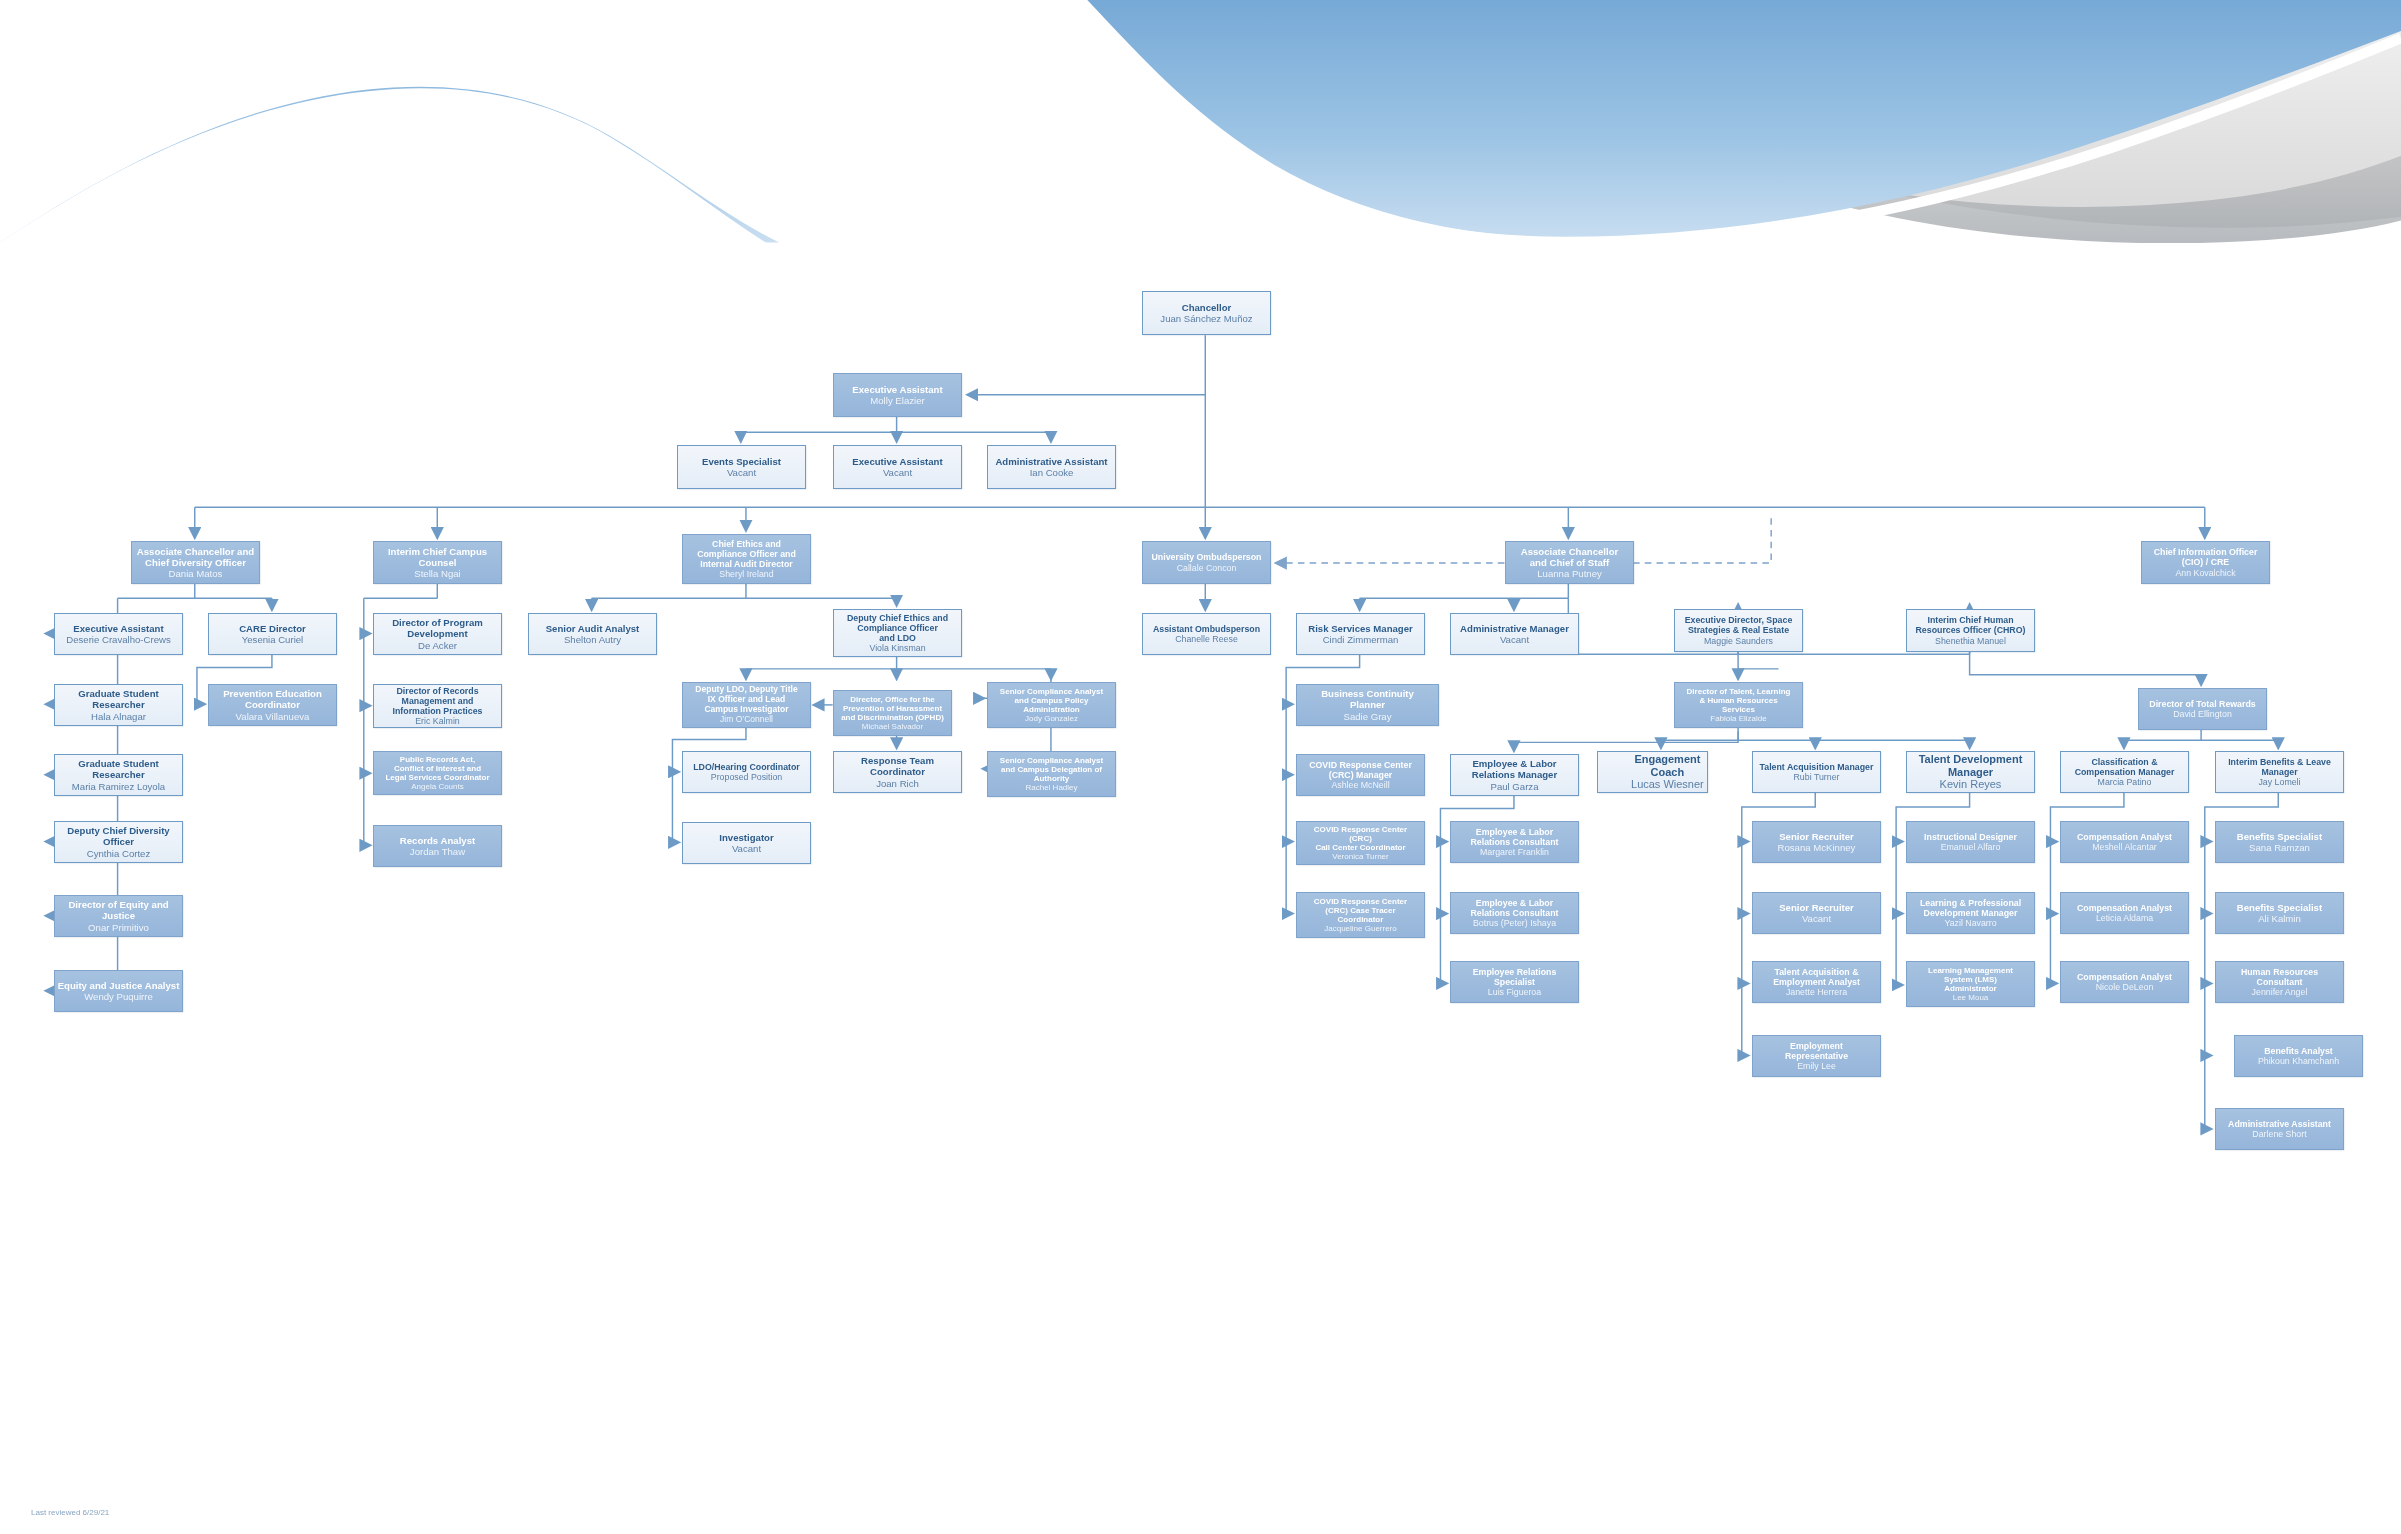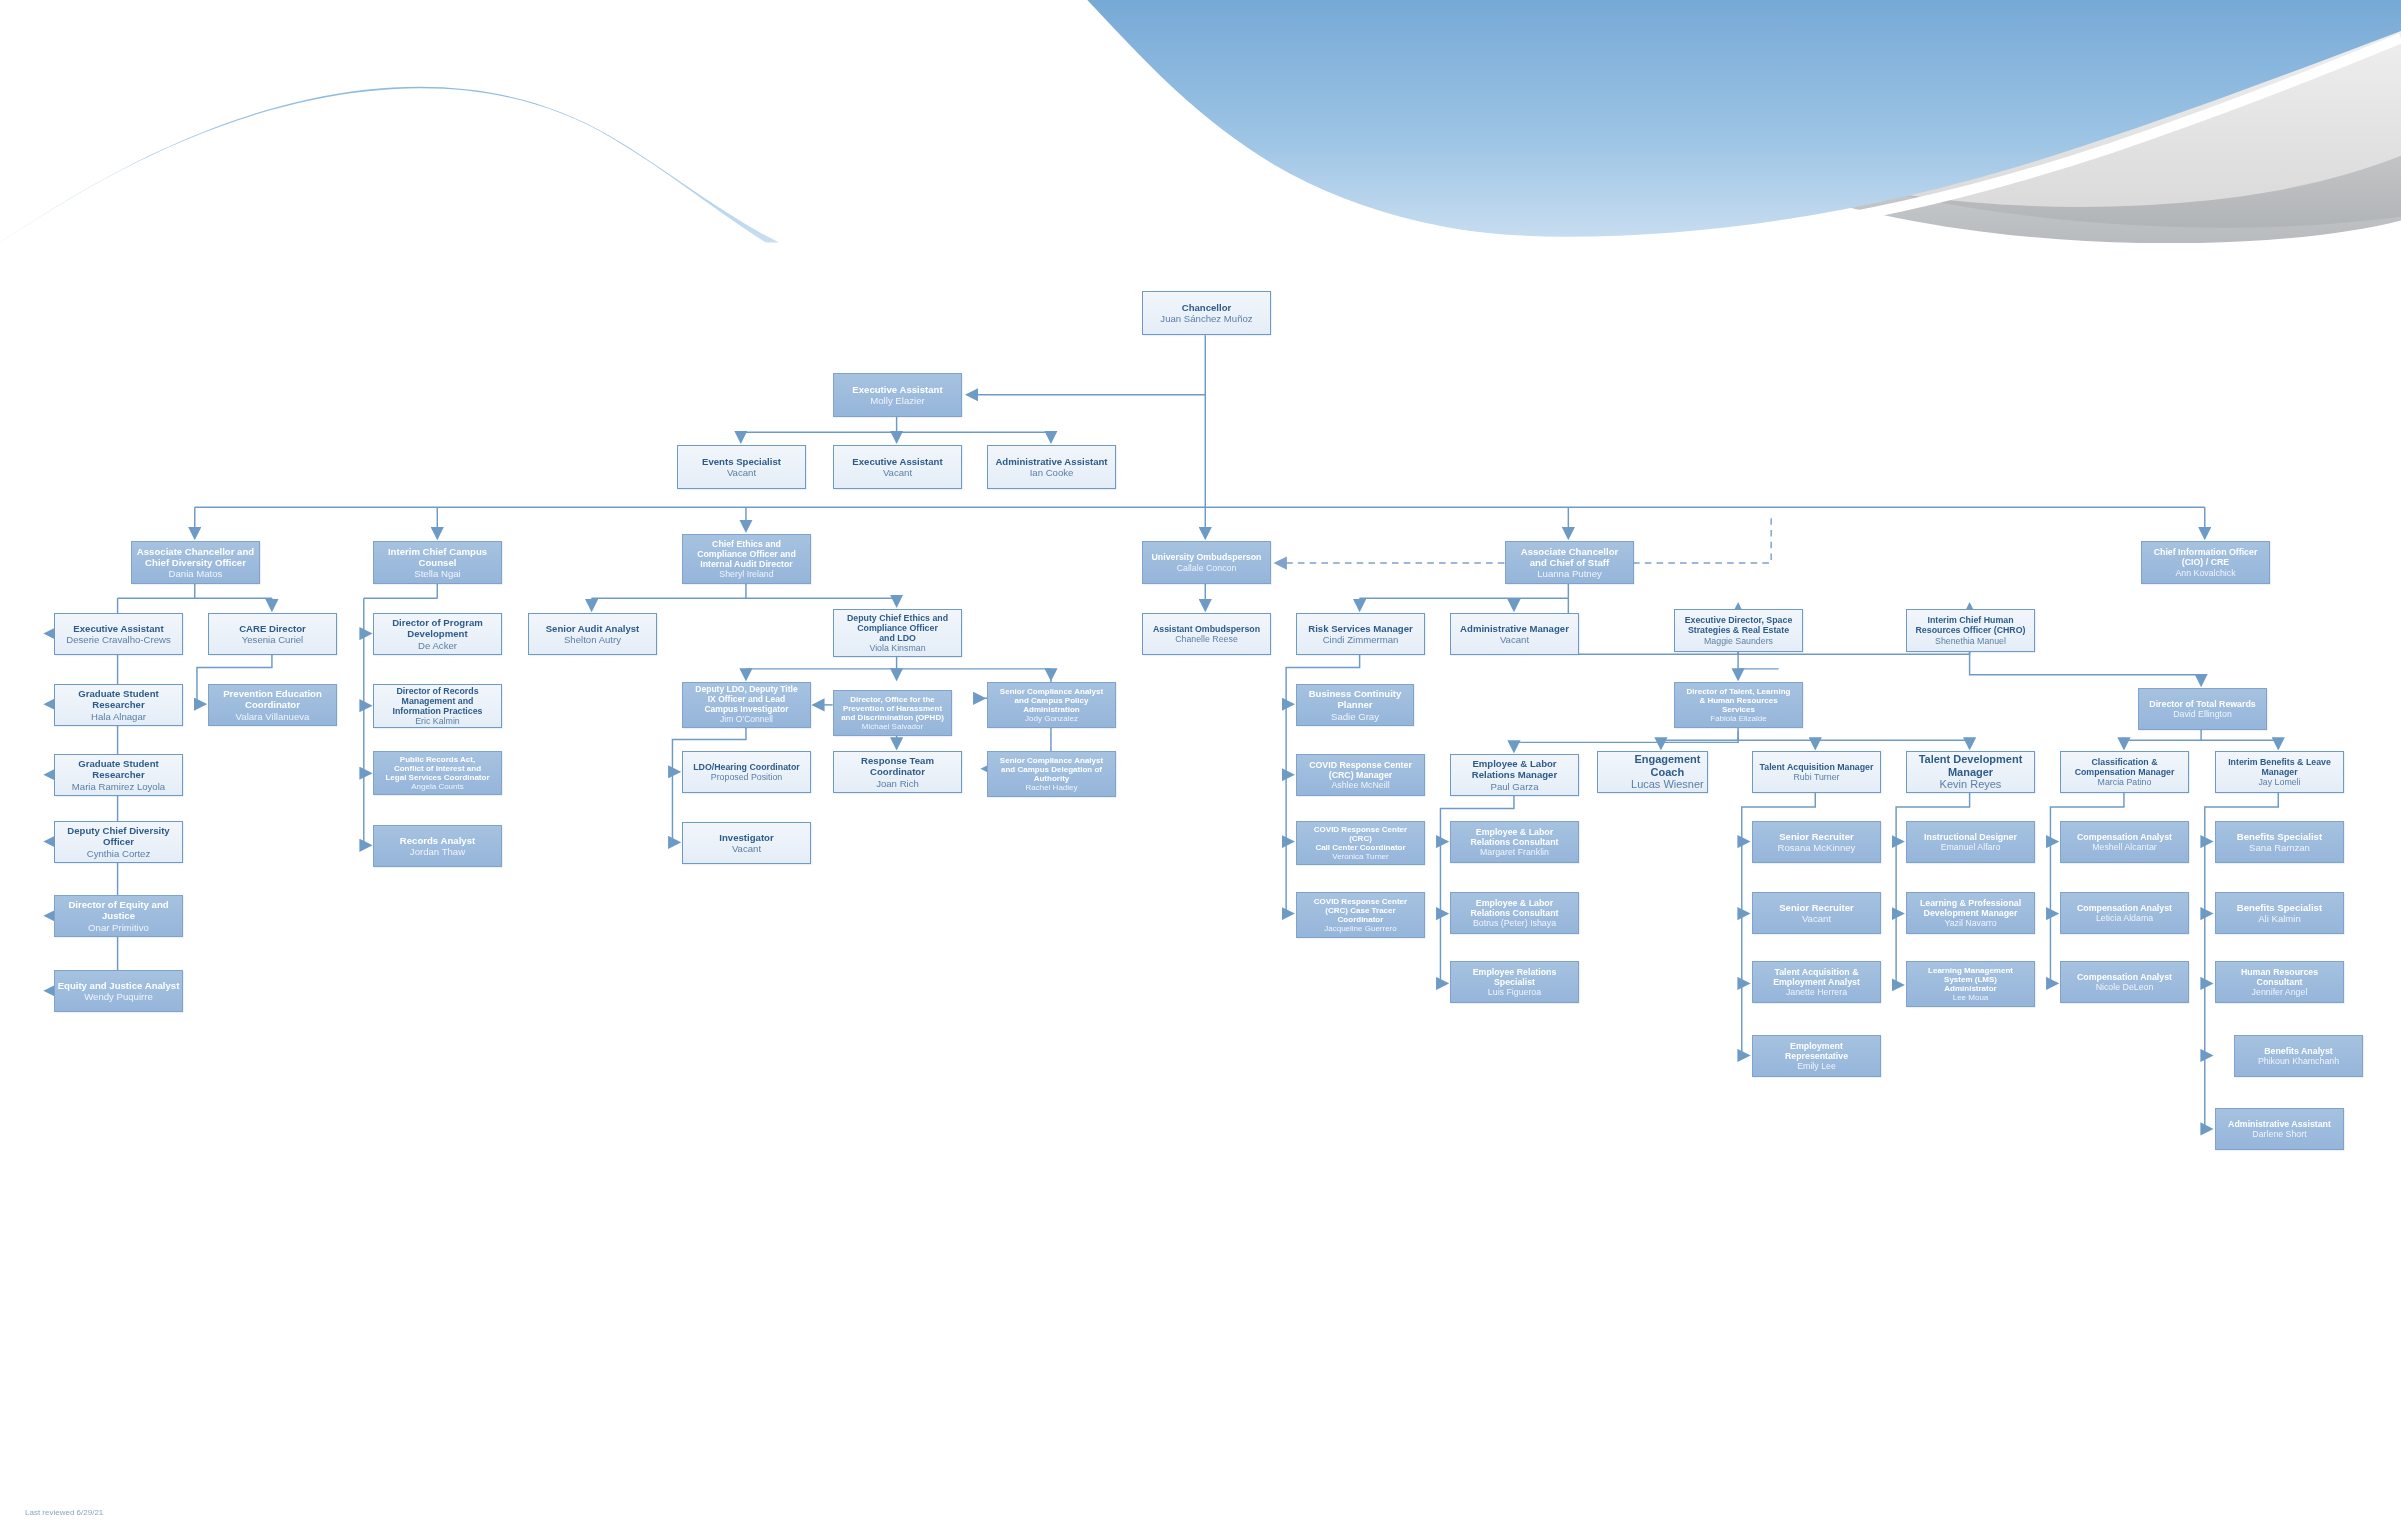--- a/index.html
+++ b/index.html
@@ -42,21 +42,21 @@
   .node.light .name{color:#5A7FA6;}
   .node.dark .title{color:#FFFFFF;}
   .node.dark .name{color:#F0F5FB;}
   .node .title,.node .name{display:block;white-space:pre-line;}
 
   
   #links{position:absolute;left:0;top:0;width:2401px;height:1534px;pointer-events:none;}
 
   
   #footer{
-    position:absolute;left:25px;top:1508px;
+    position:absolute;left:31px;top:1508px;
     font-size:8px;color:#8AA4C0;
   }
 </style>
 </head>
 <body>
 
 <div id="canvas">
 
   <div id="banner">
     <svg width="2401" height="250" viewBox="0 0 3267 340" xmlns="http://www.w3.org/2000/svg">
@@ -394,21 +394,21 @@
       </div>
       <div class="node dark" style="left: 1505px; top: 541px; width: 129px; height: 43px; font-size: 9.6px; line-height: 1.15;">
         <span class="title">Associate Chancellor
 and Chief of Staff</span>
         <span class="name">Luanna Putney</span>
       </div>
       <div class="node light" style="left: 1296px; top: 613px; width: 129px; height: 42px; font-size: 9.6px; line-height: 1.15;">
         <span class="title">Risk Services Manager</span>
         <span class="name">Cindi Zimmerman</span>
       </div>
-      <div class="node dark" style="left: 1296px; top: 684px; width: 118px; height: 42px; font-size: 9.6px; line-height: 1.15;">
+      <div class="node dark" style="left: 1296px; top: 684px; width: 143px; height: 42px; font-size: 9.6px; line-height: 1.15;">
         <span class="title">Business Continuity
 Planner</span>
         <span class="name">Sadie Gray</span>
       </div>
       <div class="node dark" style="left: 1296px; top: 754px; width: 129px; height: 42px; font-size: 8.8px; line-height: 1.15;">
         <span class="title">COVID Response Center
 (CRC)  Manager</span>
         <span class="name">Ashlee McNeill</span>
       </div>
       <div class="node dark" style="left: 1296px; top: 821px; width: 129px; height: 44px; font-size: 8px; line-height: 1.15;">

